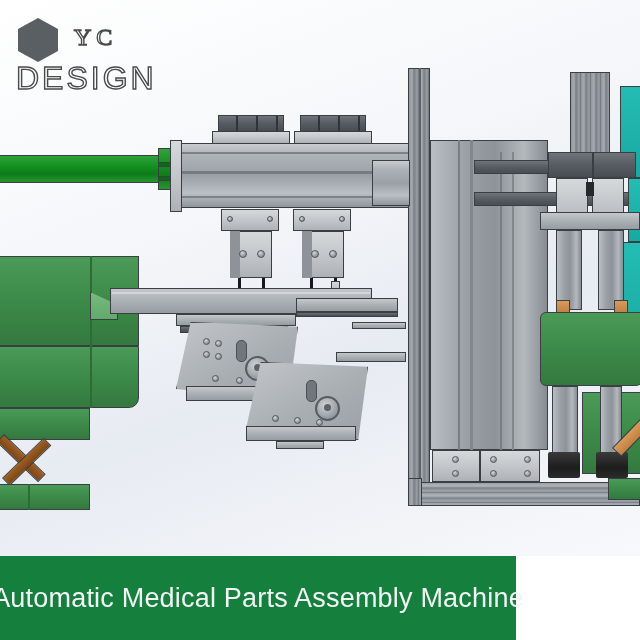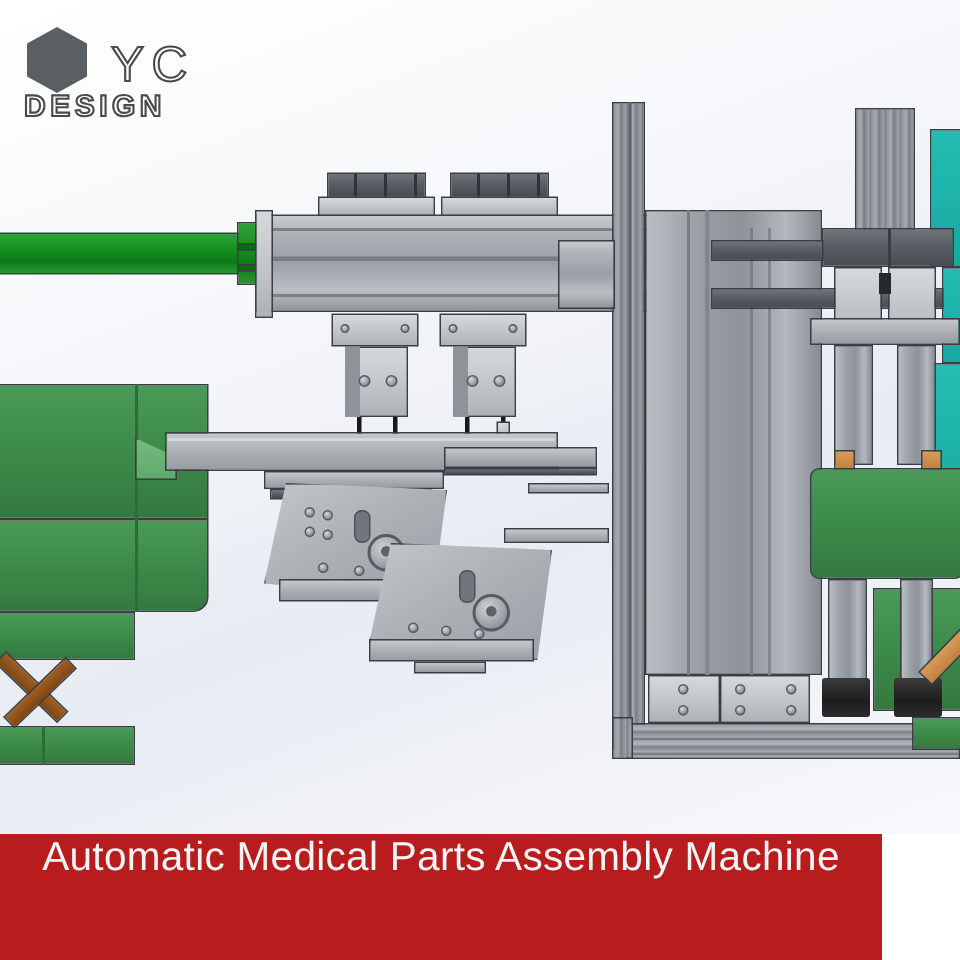--- a/index.html
+++ b/index.html
@@ -23,28 +23,28 @@
   .hexwrap{position:absolute;left:0;top:0;width:48px;height:48px;}
   .hexwrap svg{display:block;}
   .hextext{
     position:absolute;left:0;top:0;width:48px;height:48px;
     display:flex;align-items:center;justify-content:center;
     color:#ffffff;font-size:16px;font-weight:bold;letter-spacing:.5px;
     font-family:"Liberation Sans", sans-serif;
   }
   .yc{
     position:absolute;left:60px;top:8px;
-    font-size:33px;letter-spacing:5px;font-weight:normal;
+    font-size:24px;letter-spacing:5px;font-weight:normal;
     color:transparent;
     -webkit-text-stroke:1.4px #4a4a4a;
-    font-family:Liberation Sans, sans-serif;
+    font-family:Liberation Serif, serif;
   }
   .design{
     position:absolute;left:2px;top:44px;
-    font-size:20px;letter-spacing:3px;font-weight:bold;
+    font-size:32px;letter-spacing:3px;font-weight:normal;
     color:transparent;
     -webkit-text-stroke:1.4px #4a4a4a;
     font-family:"Liberation Sans", sans-serif;
   }
 
   
   .part{position:absolute;box-sizing:border-box;}
   .edge{border:1px solid #3a3f44;}
 
   .metal-h{background:linear-gradient(180deg,#c8ccd0 0%,#aeb3b8 18%,#9aa0a6 50%,#babfc4 78%,#8f959b 100%);}
@@ -58,23 +58,23 @@
   .green-rod{background:linear-gradient(180deg,#2fa23a 0%,#14901f 40%,#0d7a19 70%,#27962f 100%);}
   .green-lite{background:linear-gradient(180deg,#76b97f 0%,#61aa6b 100%);}
   .teal{background:linear-gradient(180deg,#24bcb3 0%,#17a9a2 100%);}
   .brownx{background:linear-gradient(180deg,#a05f22 0%,#7d4615 100%);}
   .tan{background:linear-gradient(180deg,#d99a5a 0%,#c07f3f 100%);}
   .rubber{background:linear-gradient(180deg,#3a3a3a 0%,#1d1d1d 60%,#2c2c2c 100%);border-radius:2px;}
   .screw{border-radius:50%;background:radial-gradient(circle at 35% 32%,#d7dadd 0%,#9aa0a6 55%,#6c7278 100%);border:1px solid #55595e;}
 
   
   .caption{
-    position:absolute;left:0;top:556px;width:588px;height:84px;
-    background:#b91c1c;
-    display:flex;justify-content:center;
+    position:absolute;left:0;top:556px;width:516px;height:84px;
+    background:#15803d;
+    display:flex;align-items:center;justify-content:center;
   }
   .caption-text{
     color:#f2f4f5;font-size:27px;letter-spacing:.2px;
     font-family:"Liberation Sans", sans-serif;
     white-space:nowrap;
   }
 </style>
 </head>
 <body>
 

